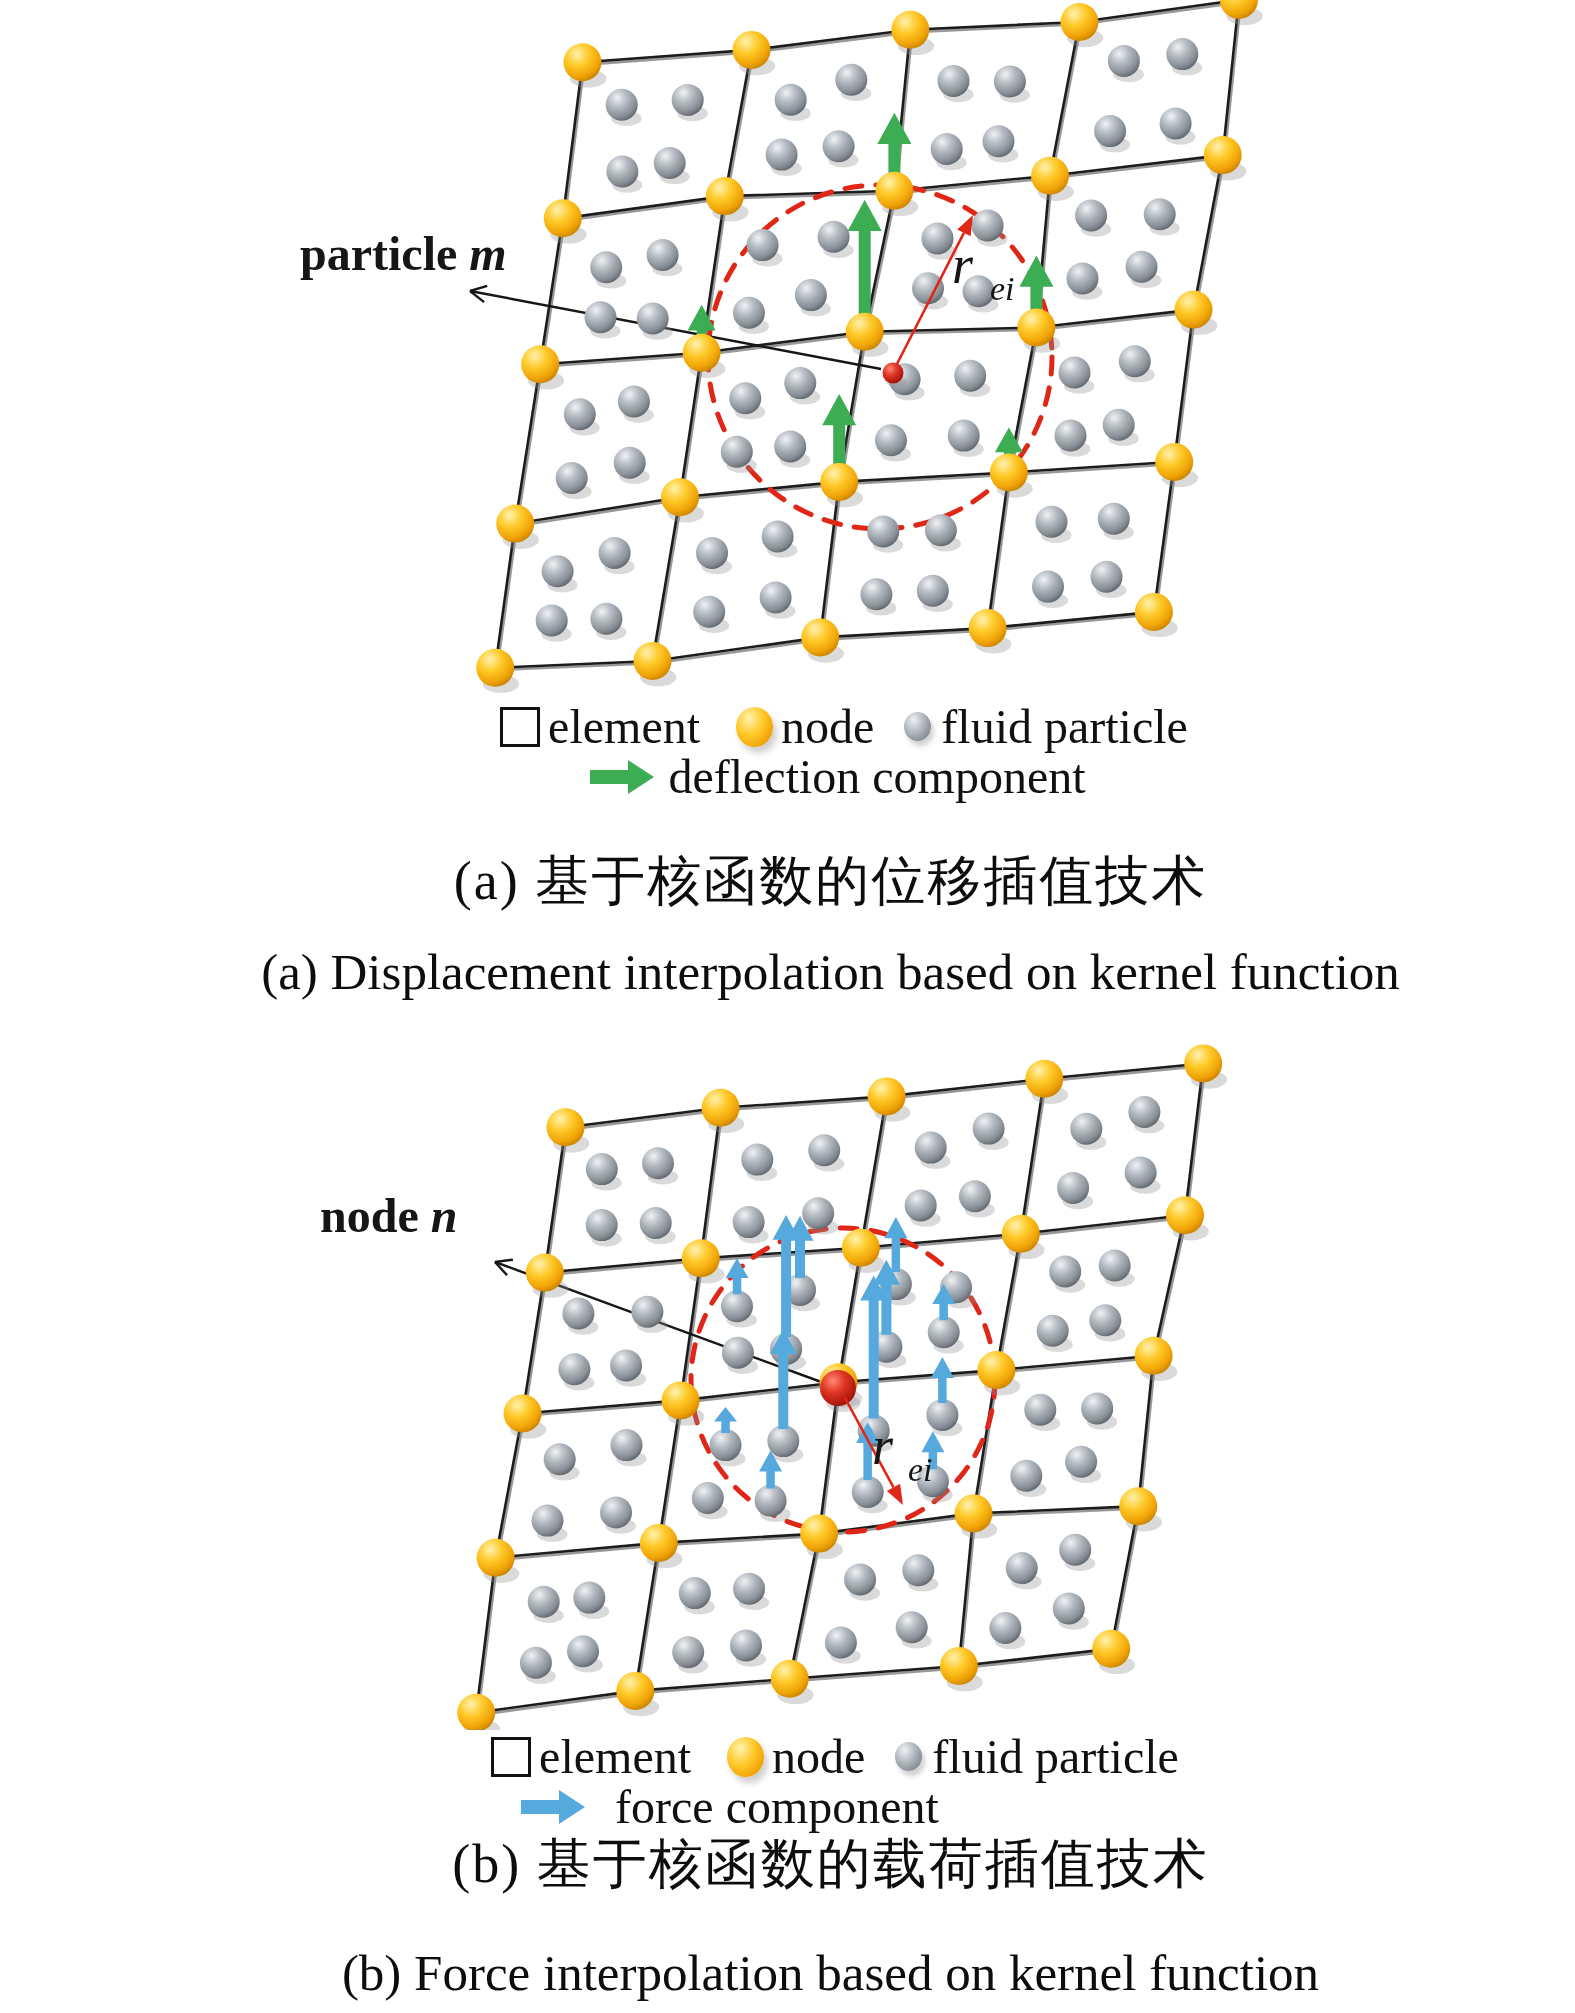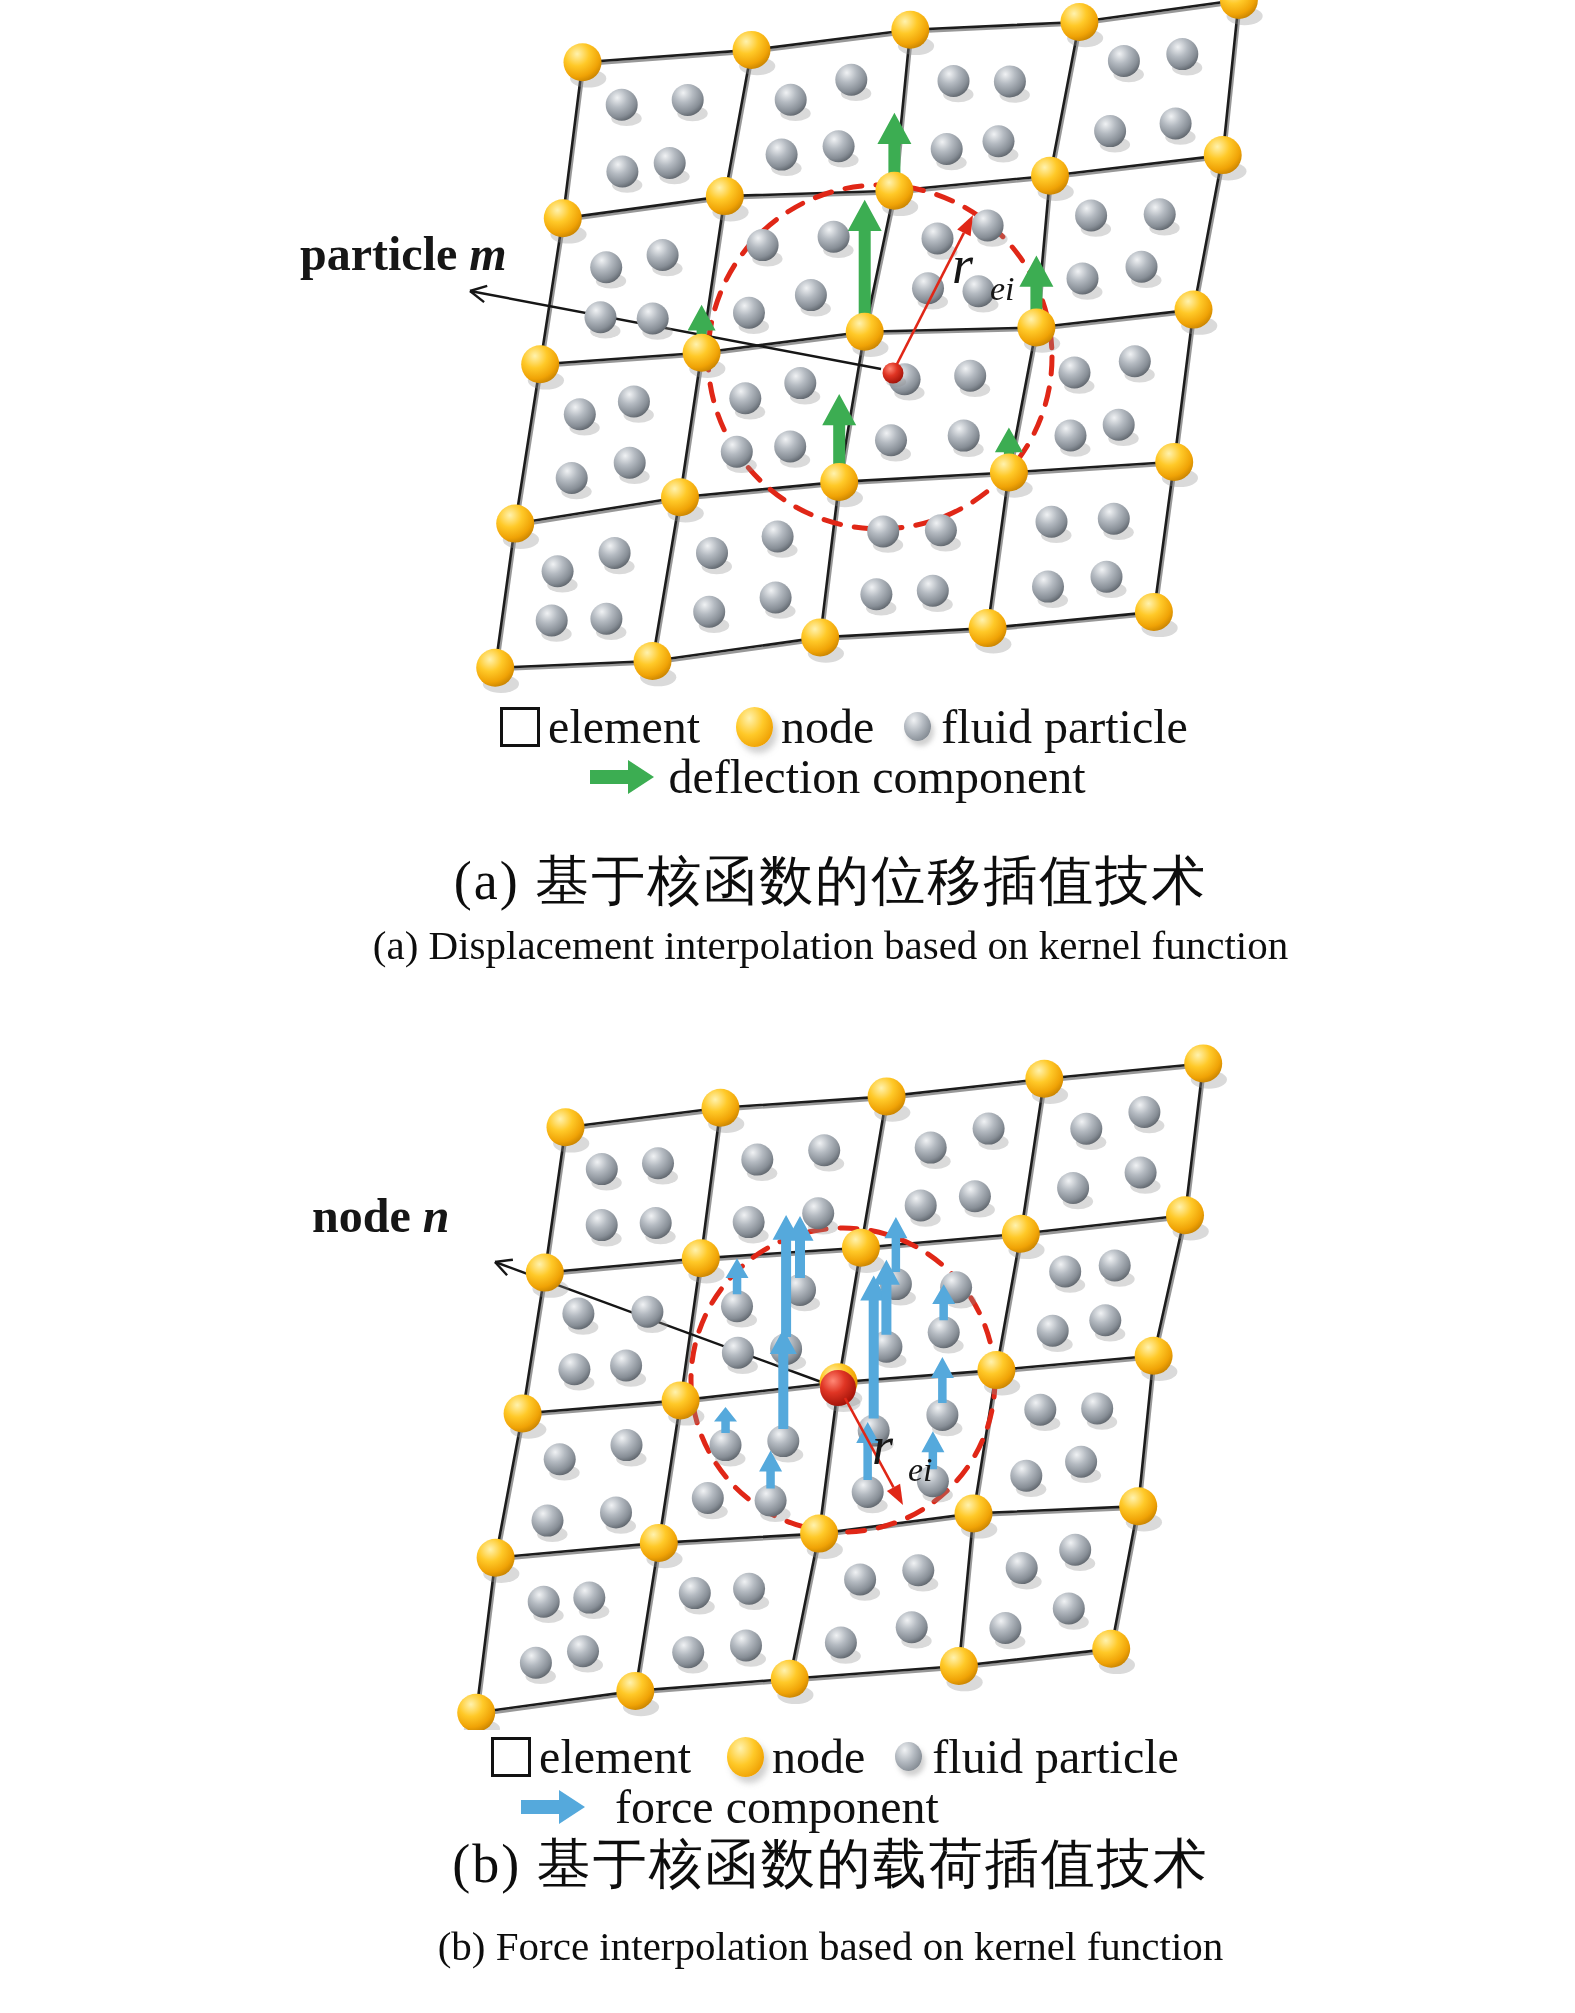--- a/index.html
+++ b/index.html
@@ -27,21 +27,21 @@
              background:radial-gradient(ellipse at 36% 28%, #f0f2f4 0%, #b4bac1 40%, #878e96 75%, #555b62 100%);
              box-shadow:3px 5px 5px rgba(120,120,120,.35);}
   .harrow{display:inline-flex;align-items:center;margin-right:14px;}
   .harrow .shaft{width:38px;height:14px;}
   .harrow .head{width:0;height:0;border-top:17px solid transparent;border-bottom:17px solid transparent;
                 border-left:26px solid;}
   .harrow.green .shaft{background:var(--green);} .harrow.green .head{border-left-color:var(--green);}
   .harrow.blue  .shaft{background:var(--blue);}  .harrow.blue  .head{border-left-color:var(--blue);}
   .caption{position:absolute;left:86px;width:1489px;text-align:center;color:#0d0d0d;font-family:Liberation Serif, serif;}
   .cap-zh{font-size:54px;letter-spacing:2px;}
-  .cap-en{font-size:41px;}
+  .cap-en{font-size:51px;margin-top:22px;}
   #cap-a-zh{top:845px;} #cap-a-en{top:921px;}
   #cap-b-zh{top:1828px;} #cap-b-en{top:1922px;text-align:center;}
 </style>
 </head>
 <body>
 
 <div class="page">
 
   <svg id="svg-a" class="mesh" width="1575" height="1010" viewBox="0 0 1575 1010">
       <defs>
@@ -570,21 +570,21 @@
         <circle cx="838" cy="1388" r="18" fill="url(#bgr)"></circle>
       </g>
       <g>
         <line x1="845" y1="1398" x2="893.5" y2="1487.4" stroke="#E02717" stroke-width="2.6"></line>
         <polygon points="903,1505 886.9,1491 900.1,1483.8" fill="#E02717"></polygon>
       </g>
     <text class="svgtext r-base" x="872" y="1464">r</text>
     <text class="svgtext r-sub" x="908" y="1481">ei</text>
   </svg>
 
-  <div class="anno-label" id="label-b" style="left:312px;top:1188px">
+  <div class="anno-label" id="label-b" style="left:320px;top:1188px">
     <span>node</span><span class="sym">n</span>
   </div>
 
   <div class="legend-row" id="legend-b1">
     <span class="icon-square"></span>
     <span>element</span>
     <span class="icon-node"></span>
     <span>node</span>
     <span class="icon-particle"></span>
     <span>fluid particle</span>

